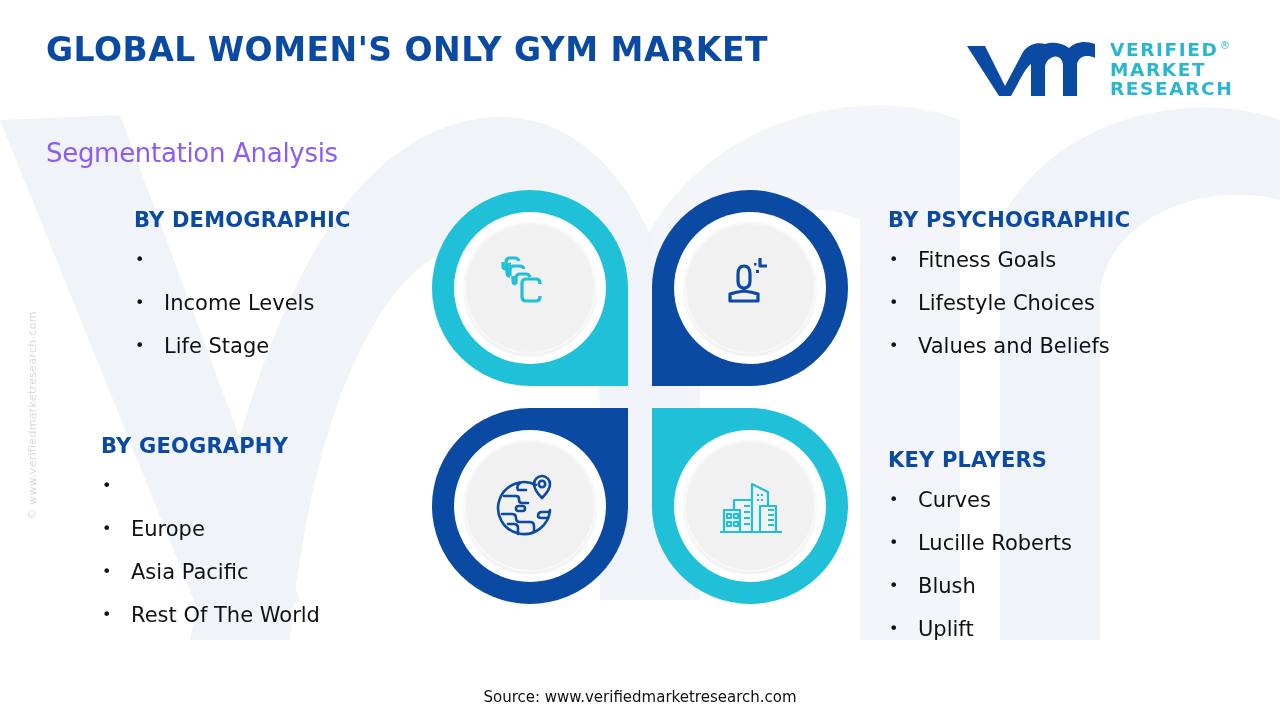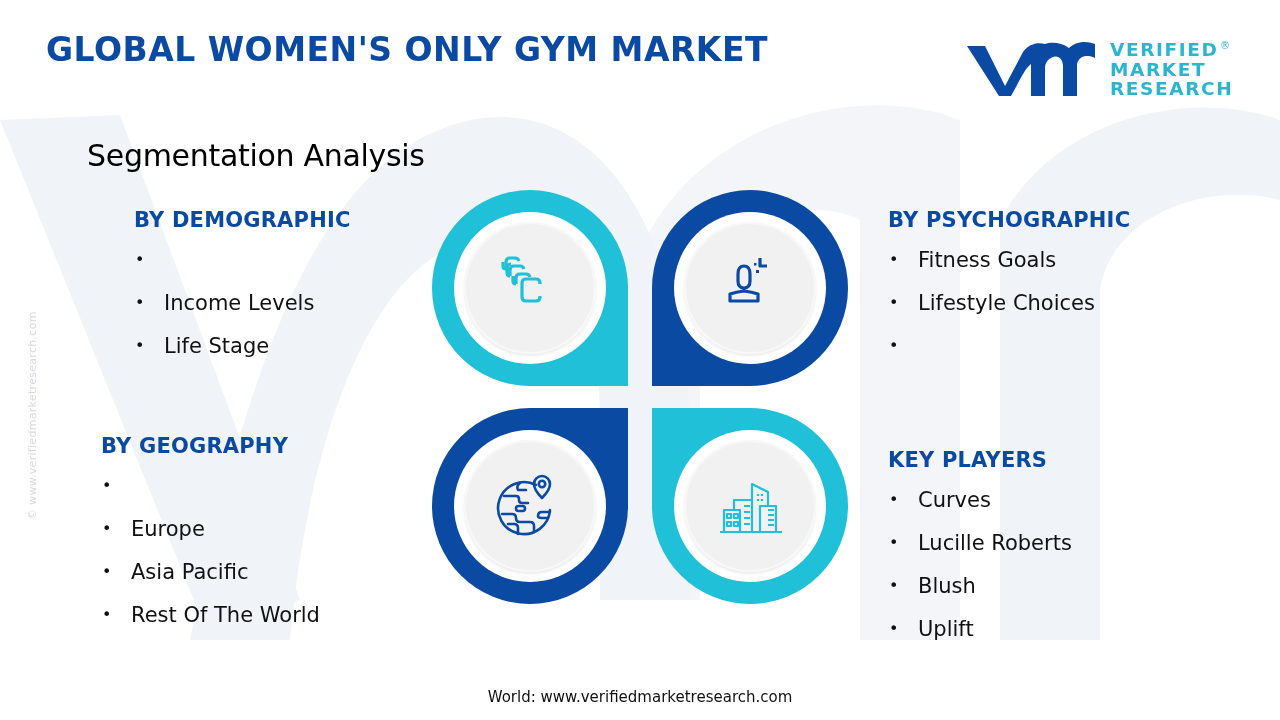--- a/index.html
+++ b/index.html
@@ -2,21 +2,21 @@
 <html><head>
 <meta charset="utf-8">
 <style>
   * { box-sizing: border-box; margin: 0; padding: 0; }
   html, body { width: 1280px; height: 720px; overflow: hidden; background: #ffffff; }
   body { position: relative; font-family: "DejaVu Sans", sans-serif; color: #111; }
 
   .bg-watermark { position: absolute; left: 0; top: 0; width: 1280px; height: 720px; z-index: 0; }
 
   .title { position: absolute; left: 46px; top: 30px; font-size: 33px; font-weight: bold; color: #0b4aa2; letter-spacing: 0.5px; white-space: nowrap; }
-  .subtitle { position: absolute; left: 46px; top: 138px; font-size: 30px; color: #000000; white-space: nowrap; letter-spacing: -0.3px; margin-left: 41px; }
+  .subtitle { position: absolute; left: 46px; top: 138px; font-size: 26px; color: #8b5cf6; white-space: nowrap; letter-spacing: -0.3px; }
 
   .logo { position: absolute; left: 965px; top: 38px; width: 270px; height: 64px; }
   .logo-text { position: absolute; left: 1110px; top: 40px; color: #2bb6cf; font-size: 18.5px; font-weight: bold; line-height: 19.5px; letter-spacing: 1.6px; }
   .logo-text .reg { position: absolute; left: 110px; top: -4px; font-size: 10px; font-weight: normal; letter-spacing: 0; }
 
   .side-credit { position: absolute; left: 26px; top: 520px; transform-origin: 0 0; transform: rotate(-90deg); font-size: 11px; color: #d6d9de; white-space: nowrap; letter-spacing: 0.3px; }
 
   .seg { position: absolute; z-index: 2; }
   .seg h3 { font-size: 21px; font-weight: bold; color: #0b4aa2; letter-spacing: 0.2px; white-space: nowrap; margin-bottom: 14px; }
   .seg ul { list-style: none; }
@@ -110,20 +110,21 @@
     <li>
         <span class="dot">•</span>
         <span>Fitness Goals</span>
       </li>
     <li>
         <span class="dot">•</span>
         <span>Lifestyle Choices</span>
       </li>
     <li>
         <span class="dot">•</span>
+        <span>Values and Beliefs</span>
       </li>
   </ul>
 </div>
 
 <div class="seg" id="seg-keyplayers">
   <h3>KEY PLAYERS</h3>
   <ul>
     <li>
         <span class="dot">•</span>
         <span>Curves</span>
@@ -207,13 +208,13 @@
       <rect x="24" y="56" width="4" height="4"></rect>
     <path d="M24 44 L24 34 L42 34 L42 66"></path>
     <path d="M34 40 L40 40 M34 46 L40 46 M34 52 L40 52 M34 58 L40 58"></path>
     <path d="M42 34 L42 18 L58 26 L58 40"></path>
     <path d="M48 28 L48 30 M52 28 L52 30 M48 33 L48 35 M52 33 L52 35"></path>
     <rect x="50" y="40" width="16" height="26"></rect>
     <path d="M58 44 L64 44 M58 49 L64 49 M58 54 L64 54 M58 59 L64 59"></path>
   </svg>
 </div>
 
-<div class="source">World: www.verifiedmarketresearch.com</div>
+<div class="source">Source: www.verifiedmarketresearch.com</div>
 
 </body></html>

